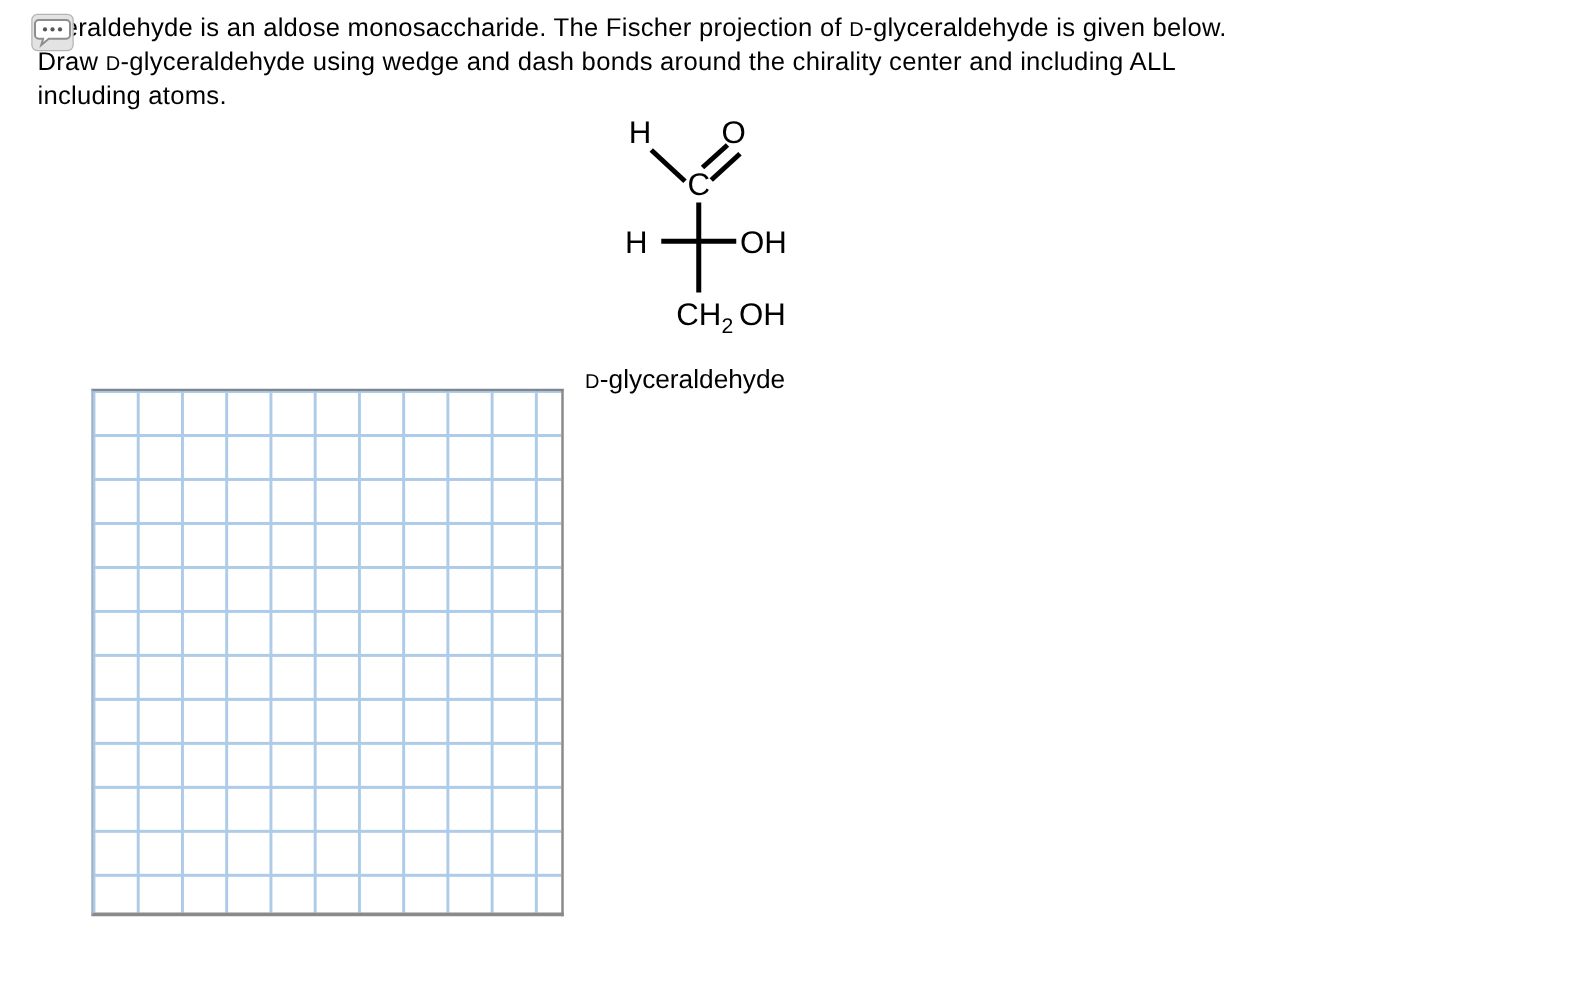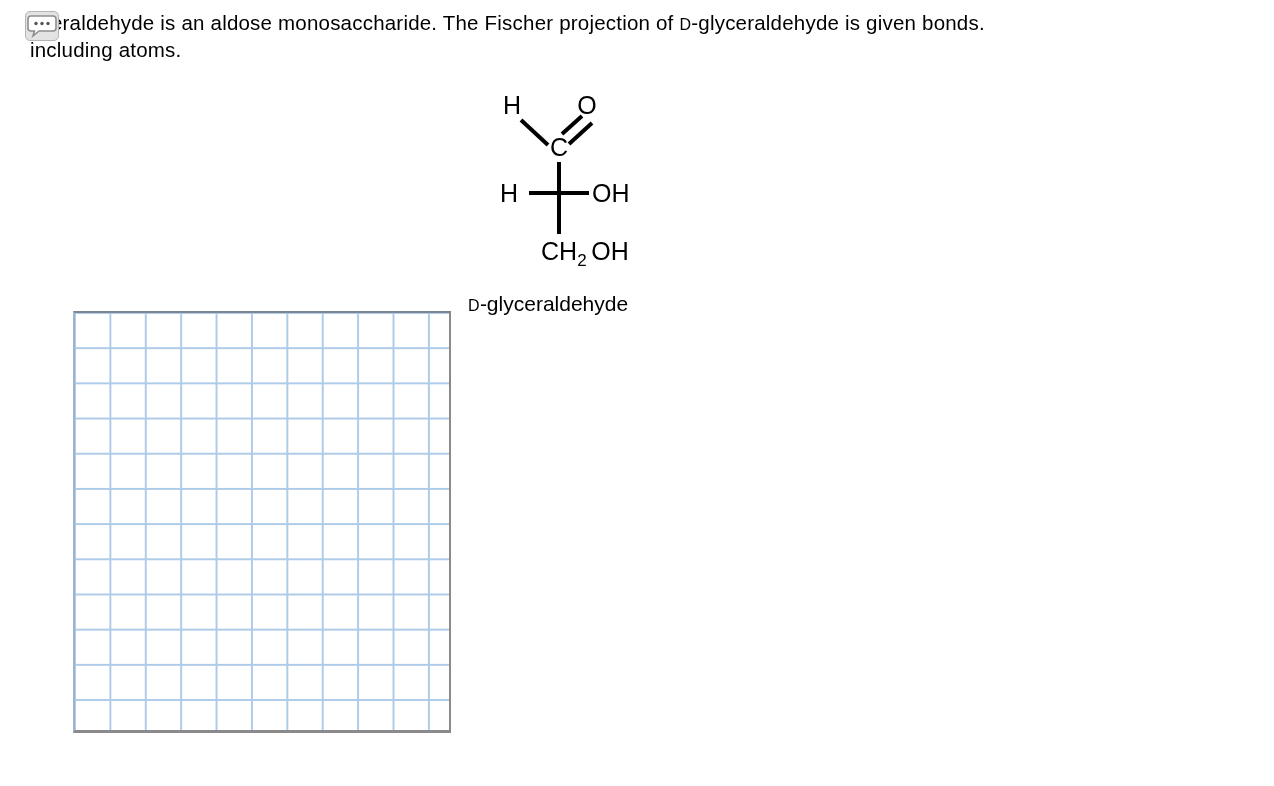--- a/index.html
+++ b/index.html
@@ -112,21 +112,22 @@
 <div id="comment-badge">
   <svg width="32" height="28" viewBox="0 0 32 28">
     <path d="M5 4 H27 A3 3 0 0 1 30 7 V16 A3 3 0 0 1 27 19 H13 L7 24 L8.5 19 H5 A3 3 0 0 1 2 16 V7 A3 3 0 0 1 5 4 Z" fill="#ffffff" stroke="#8e8e8e" stroke-width="1.6"></path>
     <circle cx="10" cy="11.5" r="1.7" fill="#555555"></circle>
     <circle cx="16" cy="11.5" r="1.7" fill="#555555"></circle>
     <circle cx="22" cy="11.5" r="1.7" fill="#555555"></circle>
   </svg>
 </div>
 
 <div id="prompt-block">
-  <div class="prompt-line"><span>yceraldehyde is an aldose monosaccharide. The Fischer projection of </span><span class="smallcap-d">D</span><span>-glyceraldehyde is given bonds.</span></div>
+  <div class="prompt-line"><span>yceraldehyde is an aldose monosaccharide. The Fischer projection of </span><span class="smallcap-d">D</span><span>-glyceraldehyde is given below.</span></div>
+  <div class="prompt-line"><span>Draw </span><span class="smallcap-d">D</span><span>-glyceraldehyde using wedge and dash bonds around the chirality center and including ALL</span></div>
   <div class="prompt-line">including atoms.</div>
 </div>
 
 <div id="fischer-figure">
   <svg id="fischer-svg" width="230" height="250" viewBox="0 0 230 250">
 
     <text class="atom-label" x="42" y="32" text-anchor="middle">H</text>
 
     <text class="atom-label" x="117" y="32" text-anchor="middle">O</text>
 

